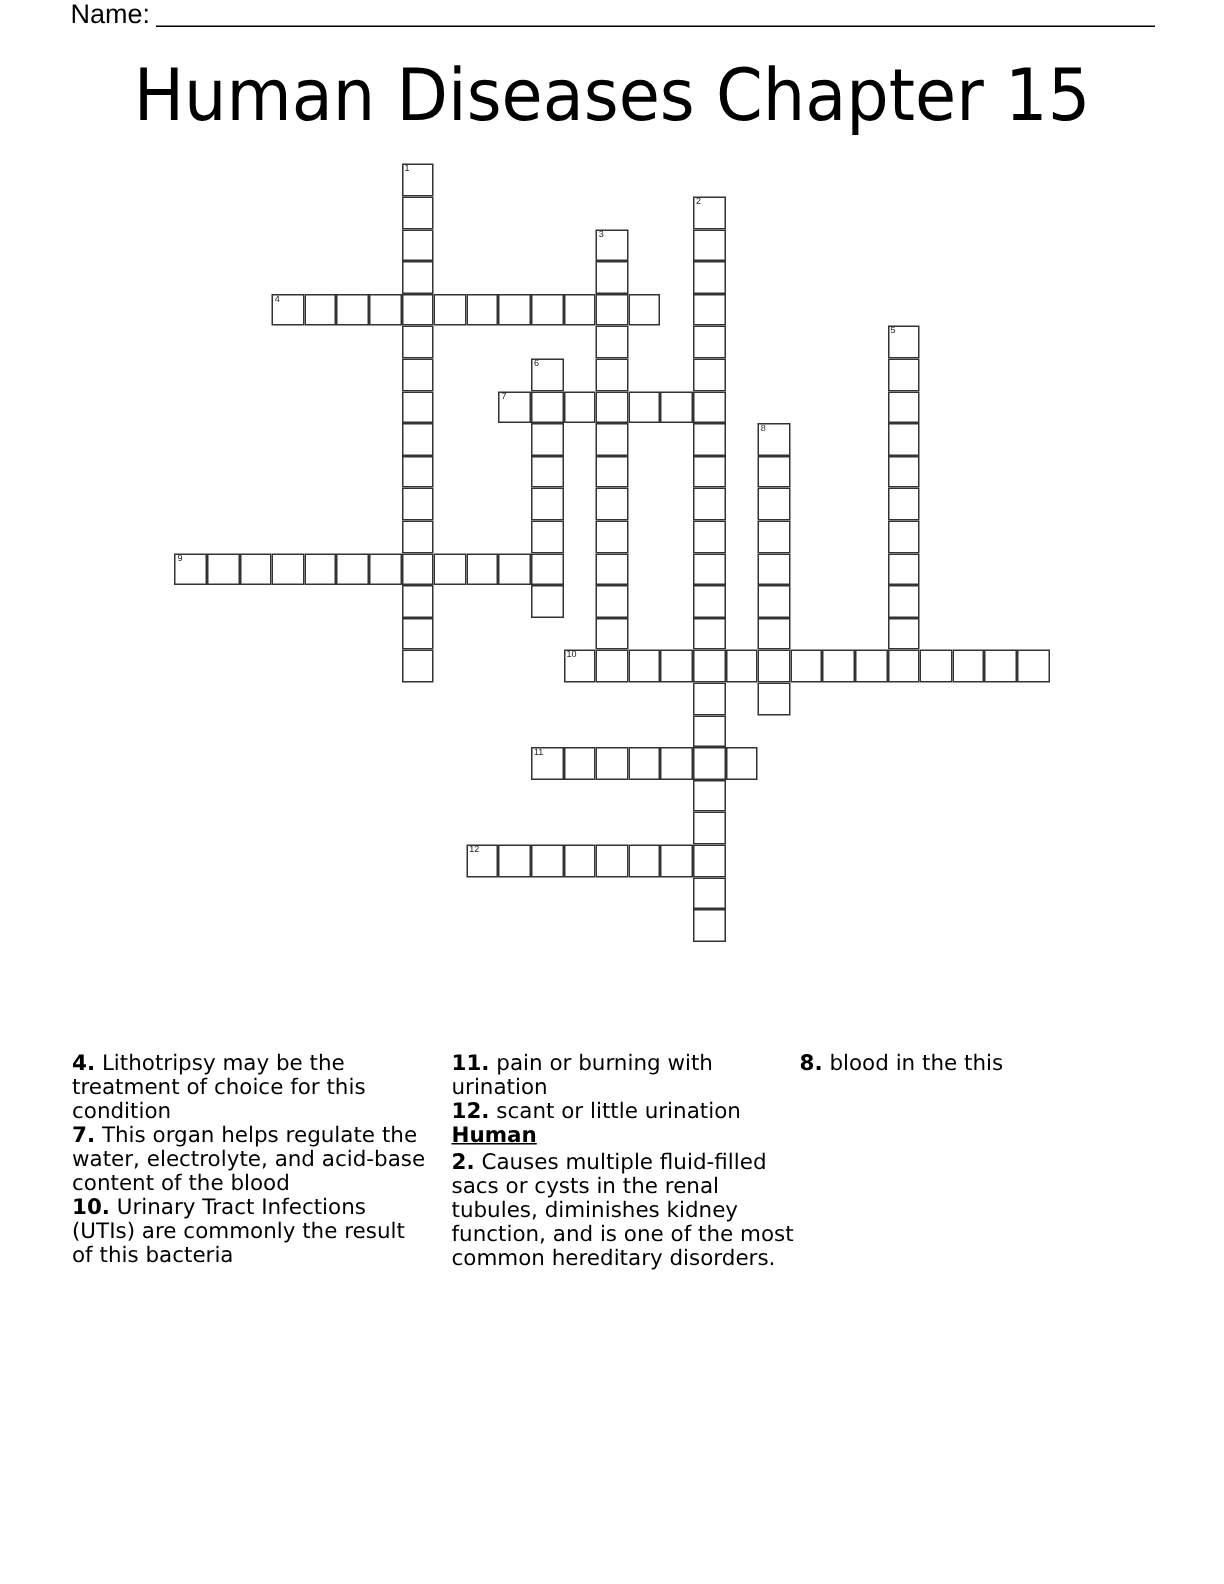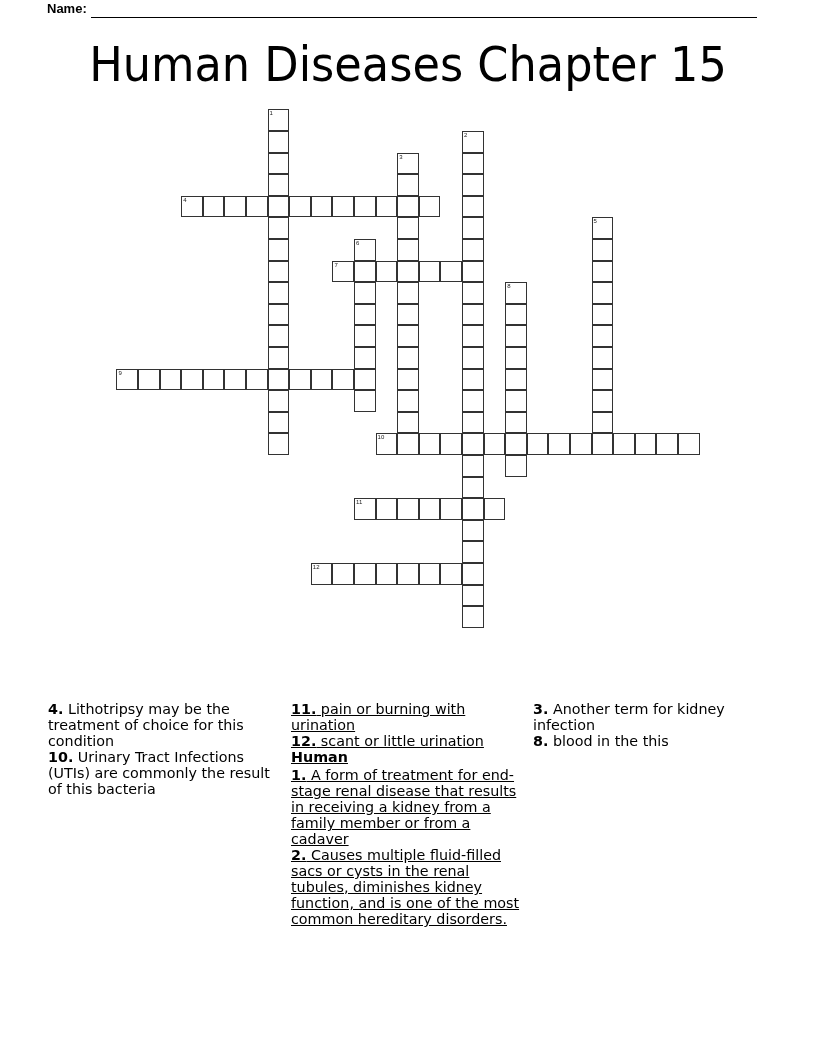--- a/index.html
+++ b/index.html
@@ -1,25 +1,25 @@
 <!DOCTYPE html>
 <html><head>
 <meta charset="utf-8">
 <style>
   html, body { margin:0; padding:0; background:#fff; }
   body { width:816px; height:1056px; position:relative; overflow:hidden; font-family:"DejaVu Sans", sans-serif; color:#000; }
-  .name-line { position:absolute; left:47px; top:0px; font-family:"Liberation Sans", sans-serif; font-size:13px; line-height:18px;font-weight:bold; }
+  .name-line { position:absolute; left:47px; top:0px; font-family:"Liberation Sans", sans-serif; font-size:18px; line-height:18px; }
   .name-line .rule { display:inline-block; width:666px; border-bottom:1px solid #000; margin-left:4px; height:15px; vertical-align:bottom; }
   .title { position:absolute; left:0; top:34px; width:816px; text-align:center; font-family:"DejaVu Sans", sans-serif; font-size:48px; line-height:60px; letter-spacing:0px; transform:scaleX(0.93); }
   #grid { position:absolute; left:0; top:0; width:816px; height:660px; }
   .cell { position:absolute; width:21.6px; height:21.6px; box-sizing:border-box; border:1.2px solid #333; background:#fff; margin-left:-0.6px; margin-top:-0.6px; }
   .cell .num { position:absolute; left:1px; top:0px; font-family:"Liberation Sans", sans-serif; font-size:6px; line-height:7px; color:#222; }
   .clues { position:absolute; top:701px; font-size:14.3px; line-height:16px; }
   .col1 { left:48px; width:236px; }
-  .col2 { left:291px; width:236px;text-decoration:underline; }
+  .col2 { left:301px; width:236px; }
   .col3 { left:533px; width:240px; }
   .heading { font-weight:bold; text-decoration:underline; display:block; margin-bottom:2px; }
   .clue { display:block; }
   .clue b { font-weight:bold; }
 </style>
 </head>
 <body>
 
 <div class="name-line">
   <span>Name:</span><span class="rule"></span>
@@ -178,27 +178,26 @@
     <div class="cell" style="left: 333px; top: 563.6px;"></div>
     <div class="cell" style="left: 354.6px; top: 563.6px;"></div>
     <div class="cell" style="left: 376.2px; top: 563.6px;"></div>
     <div class="cell" style="left: 397.8px; top: 563.6px;"></div>
     <div class="cell" style="left: 419.4px; top: 563.6px;"></div>
     <div class="cell" style="left: 441px; top: 563.6px;"></div>
   </div>
 
 <div class="clues col1">
   <span class="clue"><b>4.</b><span> Lithotripsy may be the treatment of choice for this condition</span></span>
+  <span class="clue"><b>7.</b><span> This organ helps regulate the water, electrolyte, and acid-base content of the blood</span></span>
   <span class="clue"><b>10.</b><span> Urinary Tract Infections (UTIs) are commonly the result of this bacteria</span></span>
 </div>
 
 <div class="clues col2">
   <span class="clue"><b>11.</b><span> pain or burning with urination</span></span>
   <span class="clue"><b>12.</b><span> scant or little urination</span></span>
   <span class="heading">Human</span>
-  <span class="clue"><b>1.</b><span> A form of treatment for end-stage renal disease that results in receiving a kidney from a family member or from a cadaver</span></span>
   <span class="clue"><b>2.</b><span> Causes multiple fluid-filled sacs or cysts in the renal tubules, diminishes kidney function, and is one of the most common hereditary disorders.</span></span>
 </div>
 
 <div class="clues col3">
-  <span class="clue"><b>3.</b><span> Another term for kidney infection</span></span>
   <span class="clue"><b>8.</b><span> blood in the this</span></span>
 </div>
 
 </body></html>

